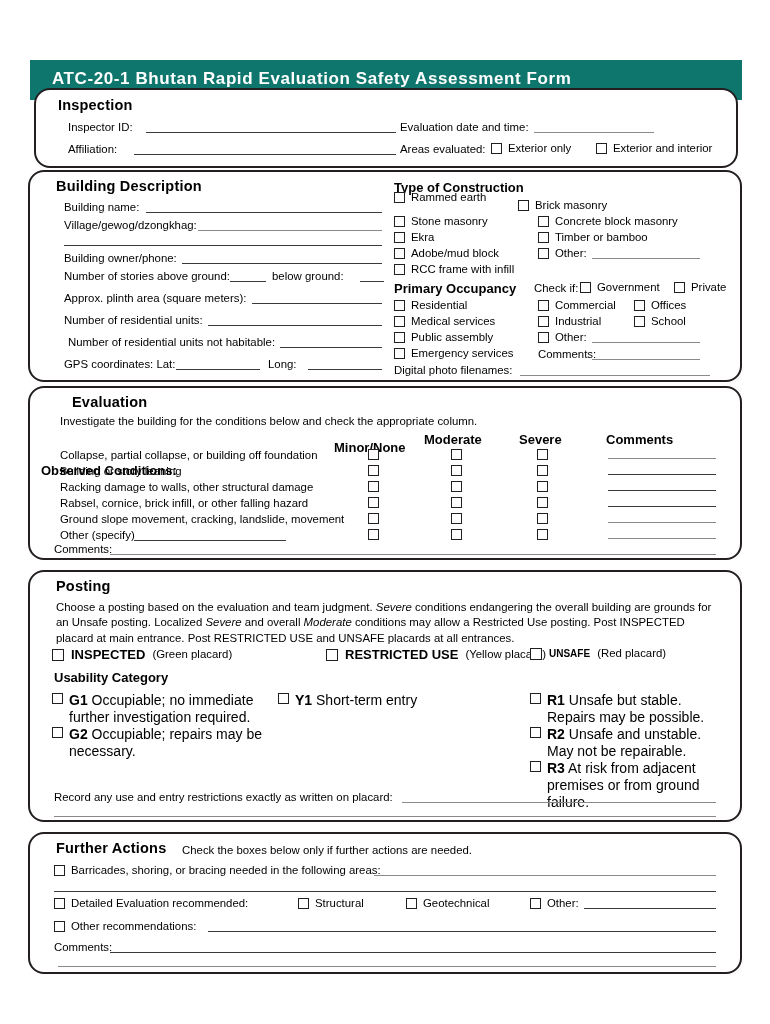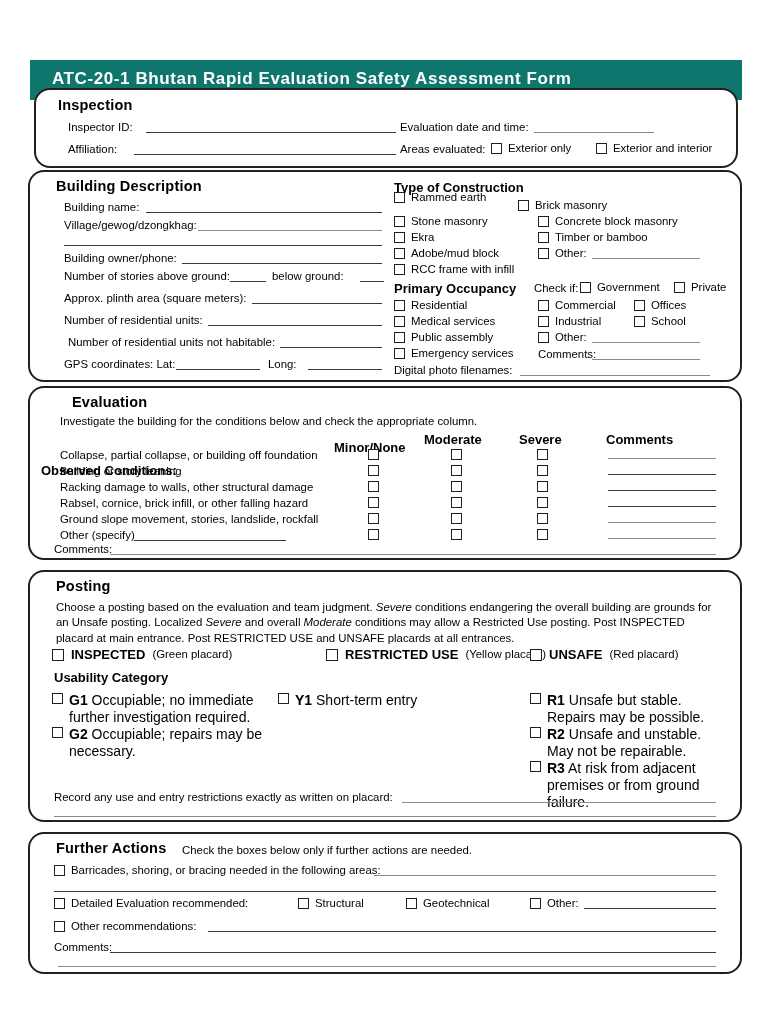--- a/index.html
+++ b/index.html
@@ -289,21 +289,21 @@
 
     <div class="sec-head-sm" style="position:absolute; left:304px; top:44px;margin-top:8px;">Minor/None</div>
     <div class="sec-head-sm" style="position:absolute; left:394px; top:44px;">Moderate</div>
     <div class="sec-head-sm" style="position:absolute; left:489px; top:44px;">Severe</div>
     <div class="sec-head-sm" style="position:absolute; left:576px; top:44px;">Comments</div>
 
     <div class="lbl" style="position:absolute; left:30px; top:62px;">Collapse, partial collapse, or building off foundation</div>
     <div class="lbl" style="position:absolute; left:30px; top:78px;">Building or story leaning</div>
     <div class="lbl" style="position:absolute; left:30px; top:94px;">Racking damage to walls, other structural damage</div>
     <div class="lbl" style="position:absolute; left:30px; top:110px;">Rabsel, cornice, brick infill, or other falling hazard</div>
-    <div class="lbl" style="position:absolute; left:30px; top:126px;">Ground slope movement, stories, landslide, rockfall</div>
+    <div class="lbl" style="position:absolute; left:30px; top:126px;">Ground slope movement, cracking, landslide, movement</div>
     <div class="lbl" style="position:absolute; left:30px; top:142px;">Other (specify)</div>
     <div class="rule" style="left:104px; top:152px; width:152px;"></div>
 
     <span class="cb" style="position:absolute; left:338px; top:61px;"></span>
     <span class="cb" style="position:absolute; left:338px; top:77px;"></span>
     <span class="cb" style="position:absolute; left:338px; top:93px;"></span>
     <span class="cb" style="position:absolute; left:338px; top:109px;"></span>
     <span class="cb" style="position:absolute; left:338px; top:125px;"></span>
     <span class="cb" style="position:absolute; left:338px; top:141px;"></span>
 
@@ -342,21 +342,21 @@
       <span class="t" style="font-size:13px; font-weight:bold;">INSPECTED</span>
       <span class="t small">(Green placard)</span>
     </div>
     <div class="ck" style="left:248px; top:76px; gap:7px;padding-left:48px;">
       <span class="cb big"></span>
       <span class="t" style="font-size:13px; font-weight:bold;">RESTRICTED USE</span>
       <span class="t small">(Yellow placard)</span>
     </div>
     <div class="ck" style="left:500px; top:76px; gap:7px;">
       <span class="cb big"></span>
-      <span class="t" style="font-size:13px; font-weight:bold;">UNSAFE</span>
+      <span class="t" style="font-size:10px; font-weight:bold;">UNSAFE</span>
       <span class="t small">(Red placard)</span>
     </div>
 
     <div class="sec-head-sm" style="position:absolute; left:24px; top:98px;">Usability Category</div>
 
     <div class="wrapck" style="left:22px; top:120px; width:210px;">
       <span class="cb" style="margin-top:1px;"></span>
       <span class="t"><b>G1</b> <span>Occupiable; no immediate further investigation required.</span></span>
     </div>
     <div class="wrapck" style="left:22px; top:154px; width:210px;">

